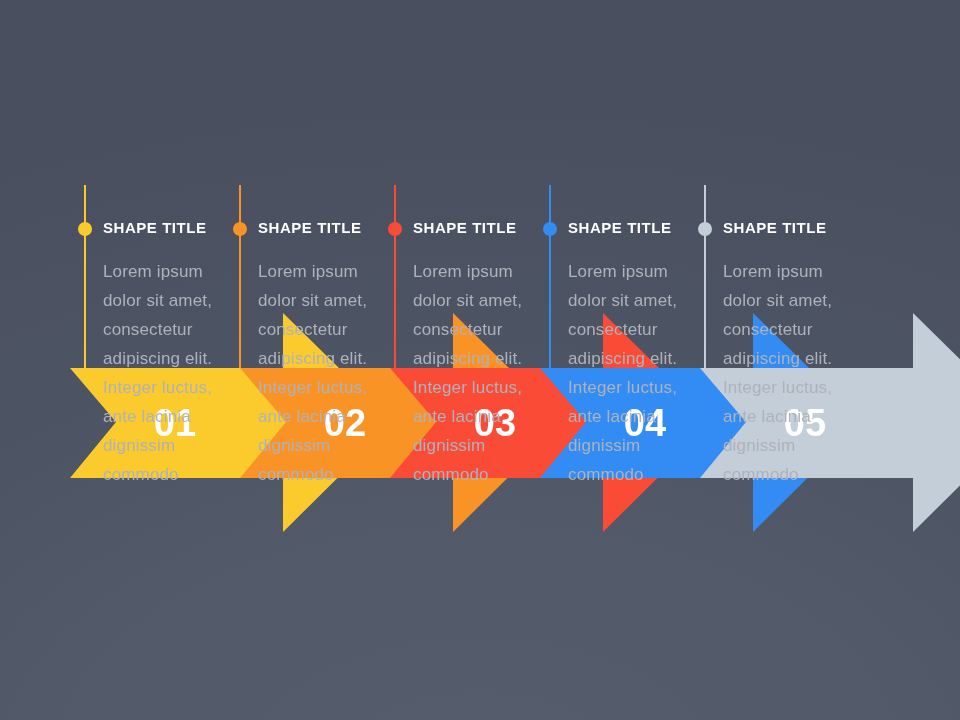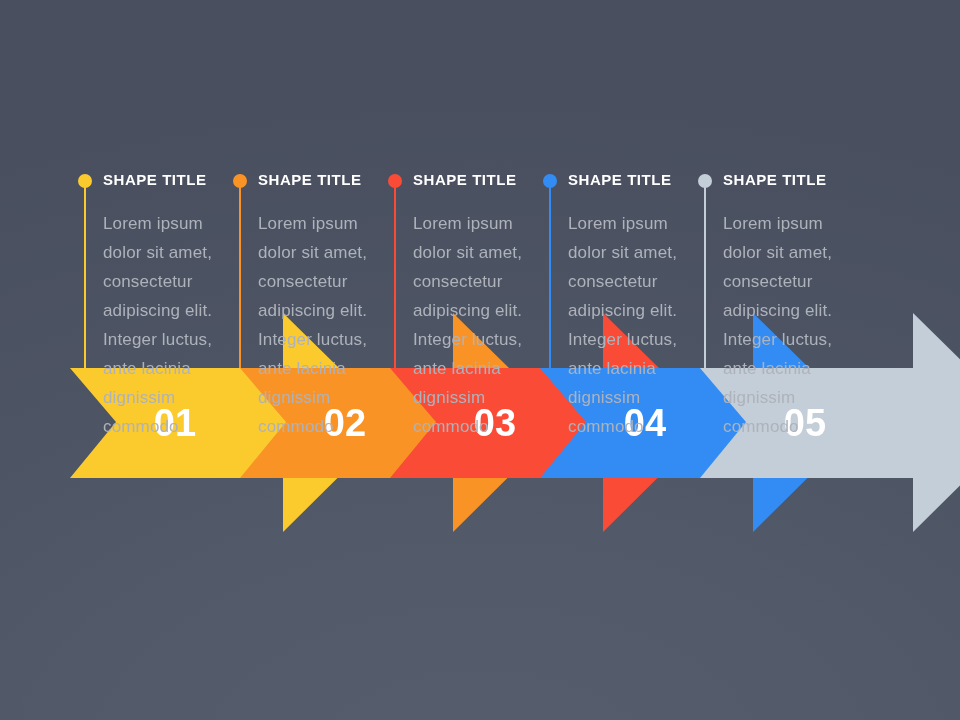--- a/index.html
+++ b/index.html
@@ -36,20 +36,21 @@
 
   
   .callout {
     position: absolute;
     top: 171px;
     width: 152px;
   }
   .callout-head {
     position: relative;
     height: 22px;
+    margin-top: 48px;
   }
   .dot {
     position: absolute;
     left: 0;
     top: 3px;
     width: 14px;
     height: 14px;
     border-radius: 50%;
   }
   .callout-title {

